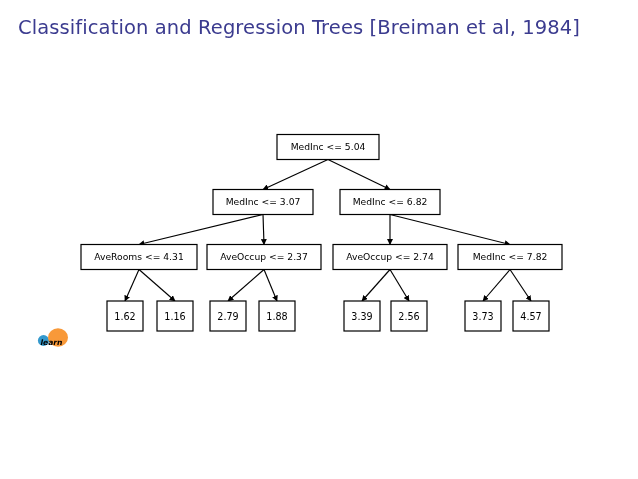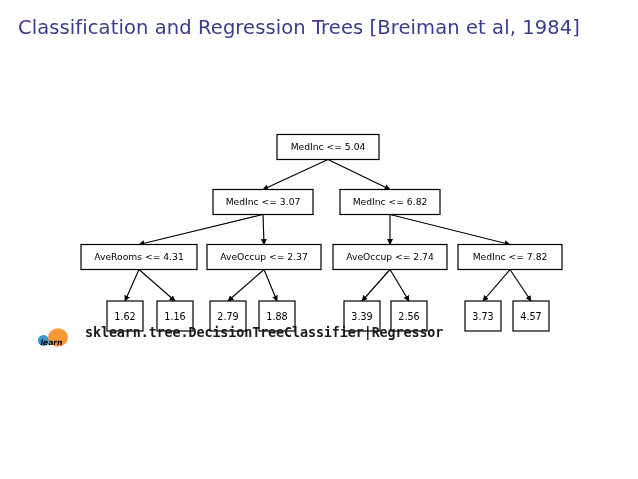--- a/index.html
+++ b/index.html
@@ -174,16 +174,15 @@
         </g>
       </g>
   </svg>
 
   <div id="footer">
     <svg id="sk-logo" viewBox="0 0 40 26">
       <ellipse cx="7.5" cy="15.5" rx="5.6" ry="5.4" fill="#3499cd"></ellipse>
       <ellipse cx="22" cy="12.5" rx="10" ry="9.2" fill="#f89939"></ellipse>
       <text x="15.5" y="17.5" font-family="DejaVu Serif, serif" font-size="7.6" font-style="italic" font-weight="700" fill="#7a3c10" text-anchor="middle">learn</text>
     </svg>
-    <div id="footer-text">sklearn.tree.DecisionTreeClassifier|Regressor</div>
   </div>
 
 </div>
 
 </body></html>

